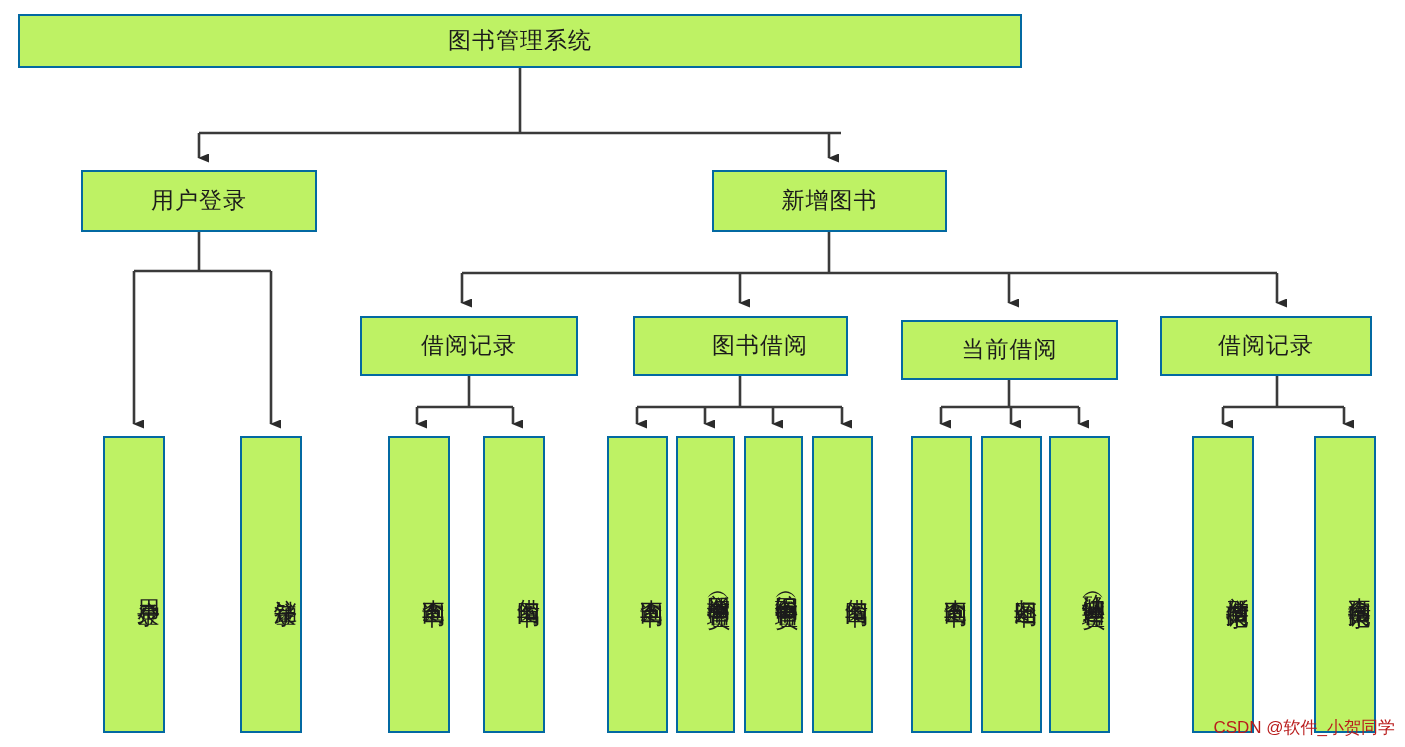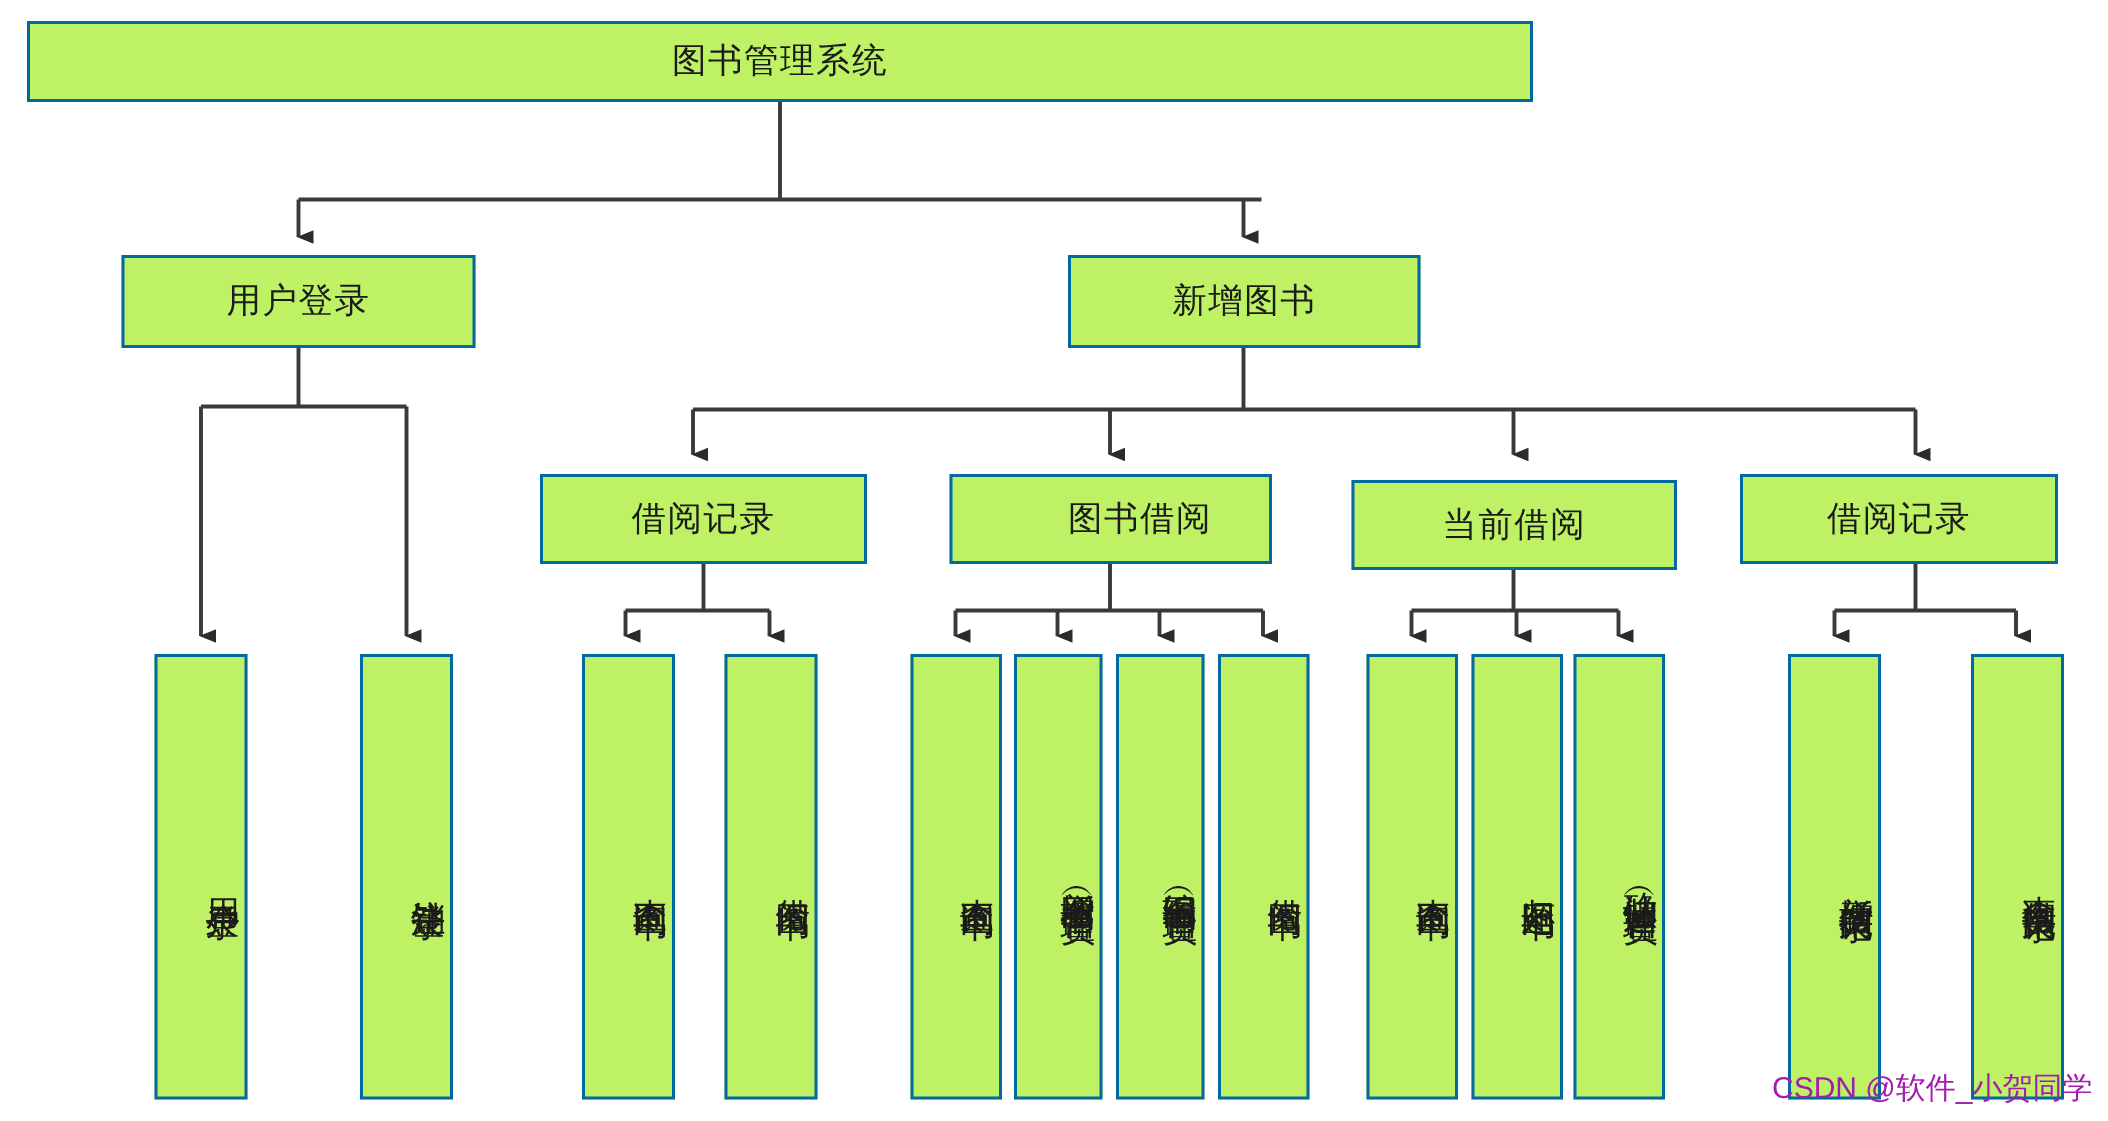--- a/index.html
+++ b/index.html
@@ -52,22 +52,22 @@
     text-orientation: upright;
     white-space: nowrap;
   }
   .node .label {
     display: block;
   }
   #watermark {
     position: absolute;
     right: 10px;
     bottom: 8px;
-    font-size: 20px;
-    color: #a21caf;
+    font-size: 17px;
+    color: #b91c1c;
     font-family: "Liberation Sans", "DejaVu Sans", sans-serif;
     white-space: nowrap;
     pointer-events: none;
   }
 </style>
 </head>
 <body>
 
 <div id="diagram-root">
 

